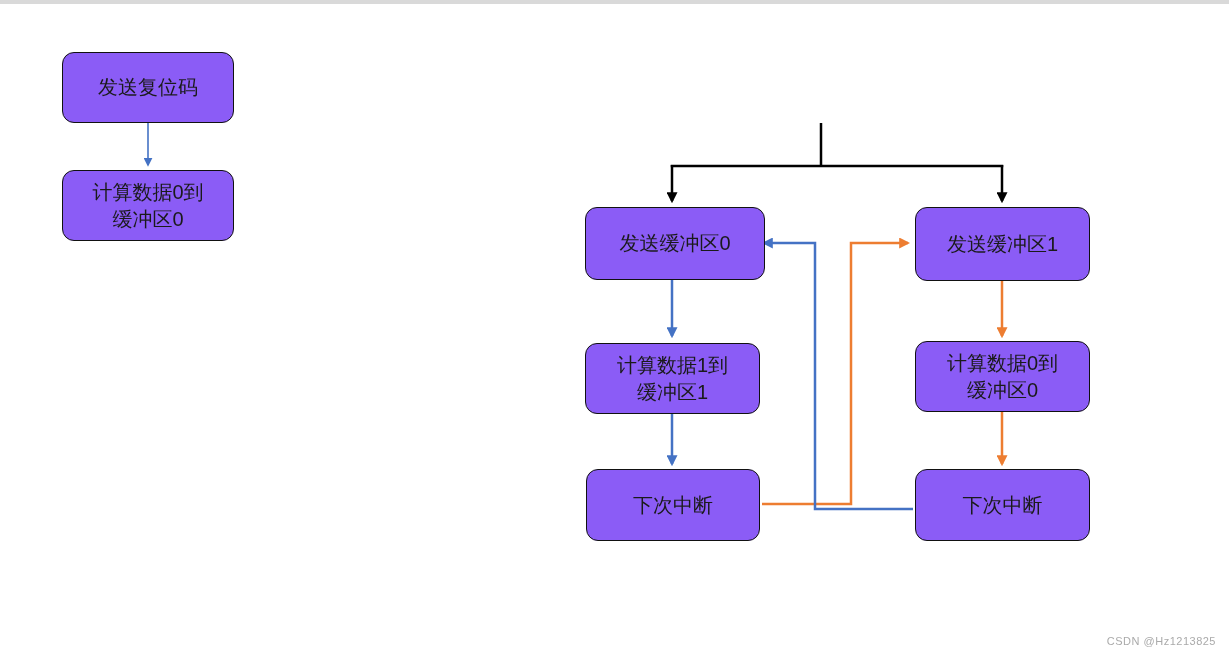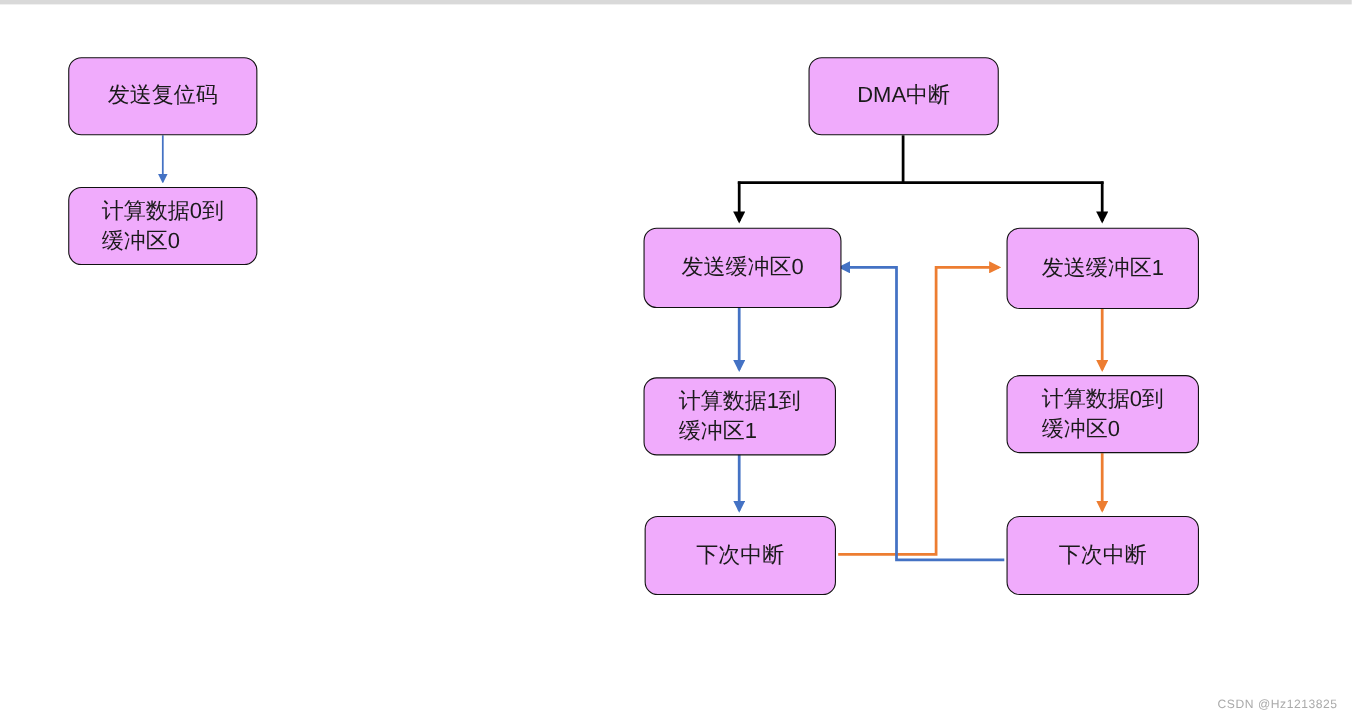--- a/index.html
+++ b/index.html
@@ -23,27 +23,27 @@
   }
   .wires {
     position: absolute;
     left: 0; top: 0;
     width: 1229px;
     height: 654px;
   }
   .node {
     position: absolute;
     box-sizing: border-box;
-    background: #f0abfc;
+    background: #8b5cf6;
     border: 1.6px solid #111111;
     border-radius: 12px;
     display: flex;
     align-items: center;
     justify-content: center;
-    text-align: left;
+    text-align: center;
     font-size: 20px;
     line-height: 1.32;
     color: #1a1a1a;
     white-space: pre-line;
     z-index: 2;
   }
   .watermark {
     position: absolute;
     right: 13px;
     bottom: 7px;
@@ -91,21 +91,20 @@
 
     <line x1="1002" y1="280" x2="1002" y2="336" stroke-width="2.5" marker-end="url(#ah-orange)" stroke="#ED7D31"></line>
     <line x1="1002" y1="412" x2="1002" y2="464" stroke-width="2.5" marker-end="url(#ah-orange)" stroke="#ED7D31"></line>
   </svg>
 
   <div class="node" style="left:62px; top:52px; width:172px; height:71px;">发送复位码</div>
 
   <div class="node" style="left:62px; top:170px; width:172px; height:71px;">计算数据0到
 缓冲区0</div>
 
-  <div class="node" style="left:735px; top:52px; width:173px; height:71px;">DMA中断</div>
 
   <div class="node" style="left:585px; top:207px; width:180px; height:73px;">发送缓冲区0</div>
 
   <div class="node" style="left:915px; top:207px; width:175px; height:74px;">发送缓冲区1</div>
 
   <div class="node" style="left:585px; top:343px; width:175px; height:71px;">计算数据1到
 缓冲区1</div>
 
   <div class="node" style="left:915px; top:341px; width:175px; height:71px;">计算数据0到
 缓冲区0</div>

